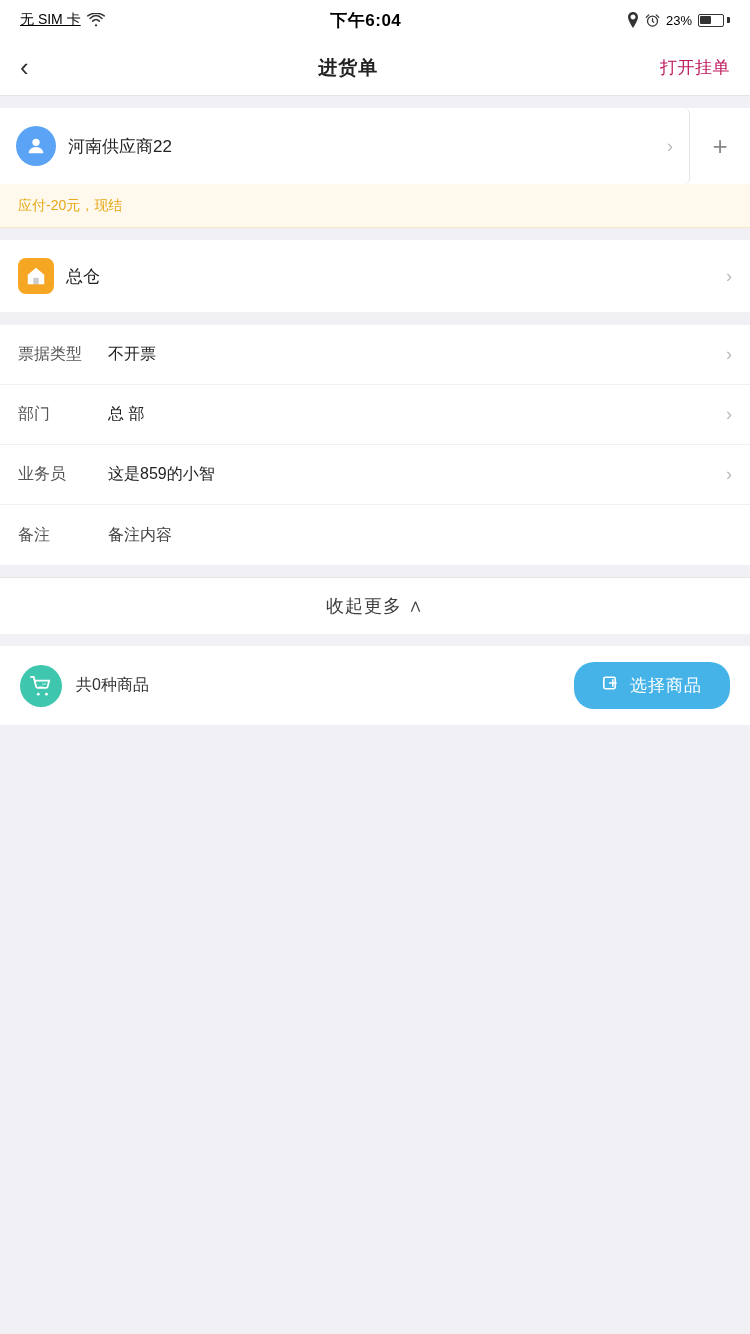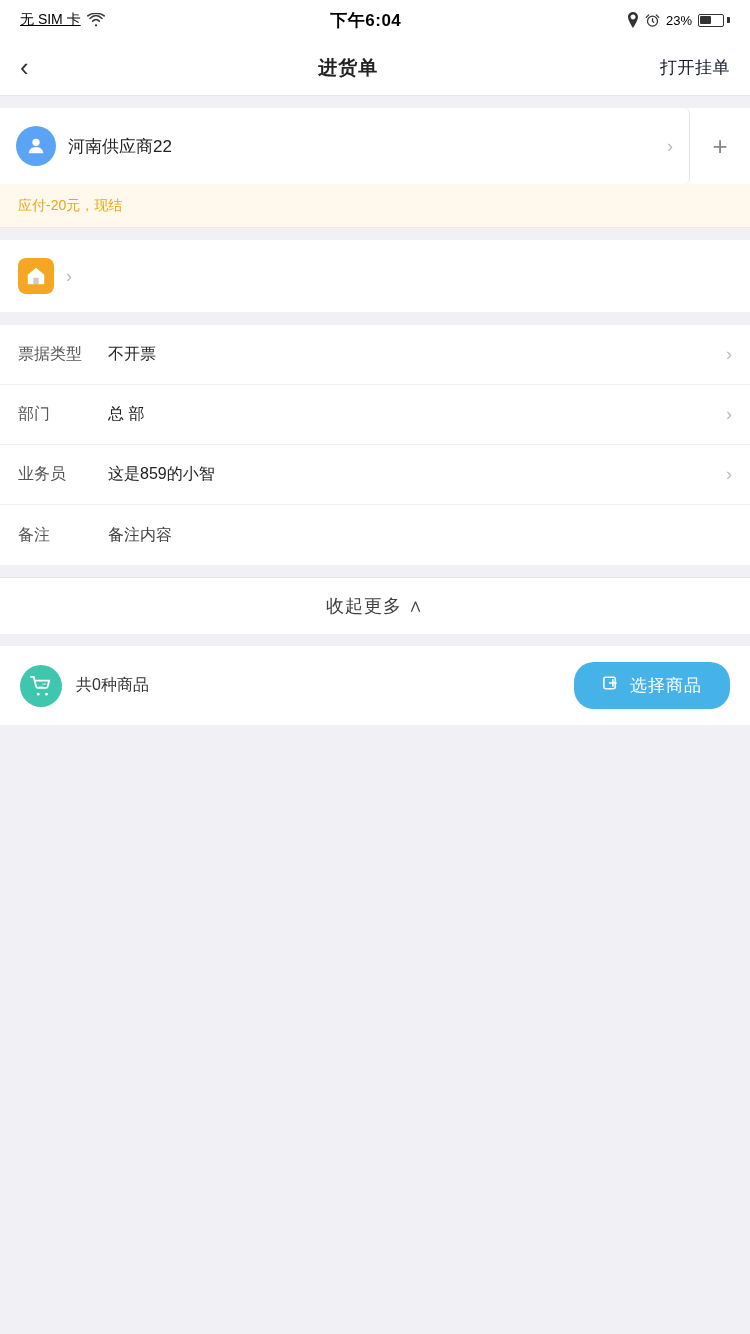--- a/index.html
+++ b/index.html
@@ -90,21 +90,21 @@
       padding: 4px 8px 4px 0;
     }
     .nav-title {
       font-size: 19px;
       font-weight: 600;
       color: #222;
       letter-spacing: 1px;
     }
     .nav-action {
       font-size: 17px;
-      color: #0f172a;
+      color: #be185d;
       cursor: pointer;
       letter-spacing: 0.5px;
     }
 
     
     .section-gap {
       height: 12px;
       background: #f0f0f5;
     }
 
@@ -358,20 +358,21 @@
   <span class="notice-text">应付-20元，现结</span>
 </div>
 
 <div class="form-row-warehouse">
   <div class="warehouse-icon">
     <svg width="22" height="22" viewBox="0 0 24 24" fill="white">
       <path d="M3 10.5L12 3l9 7.5V21H3V10.5z"></path>
       <rect x="9" y="14" width="6" height="7" fill="rgba(0,0,0,0.2)" rx="1"></rect>
     </svg>
   </div>
+  <div class="warehouse-name">总仓</div>
   <span class="chevron-right">›</span>
 </div>
 
 <div class="form-section">
 
   <div class="form-row">
     <span class="form-label">票据类型</span>
     <span class="form-value">不开票</span>
     <span class="chevron-right">›</span>
   </div>

